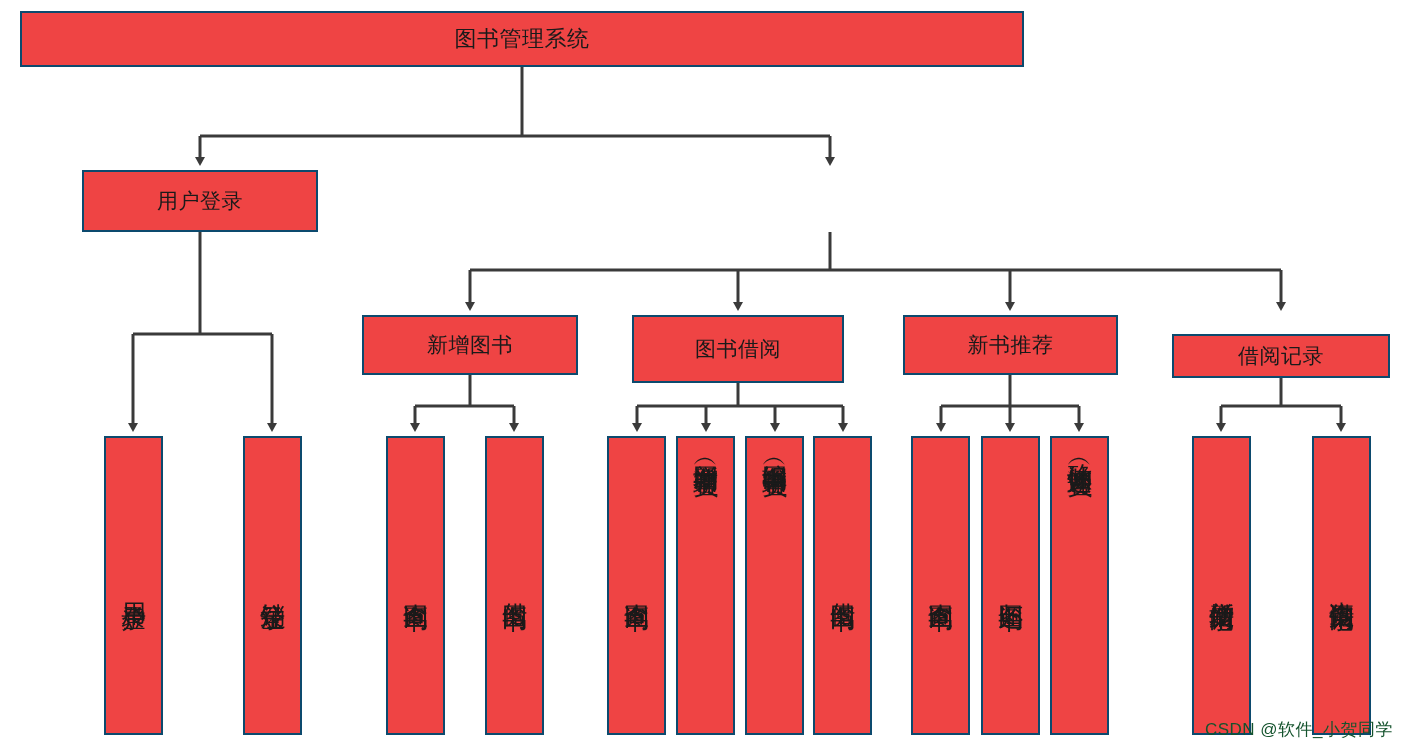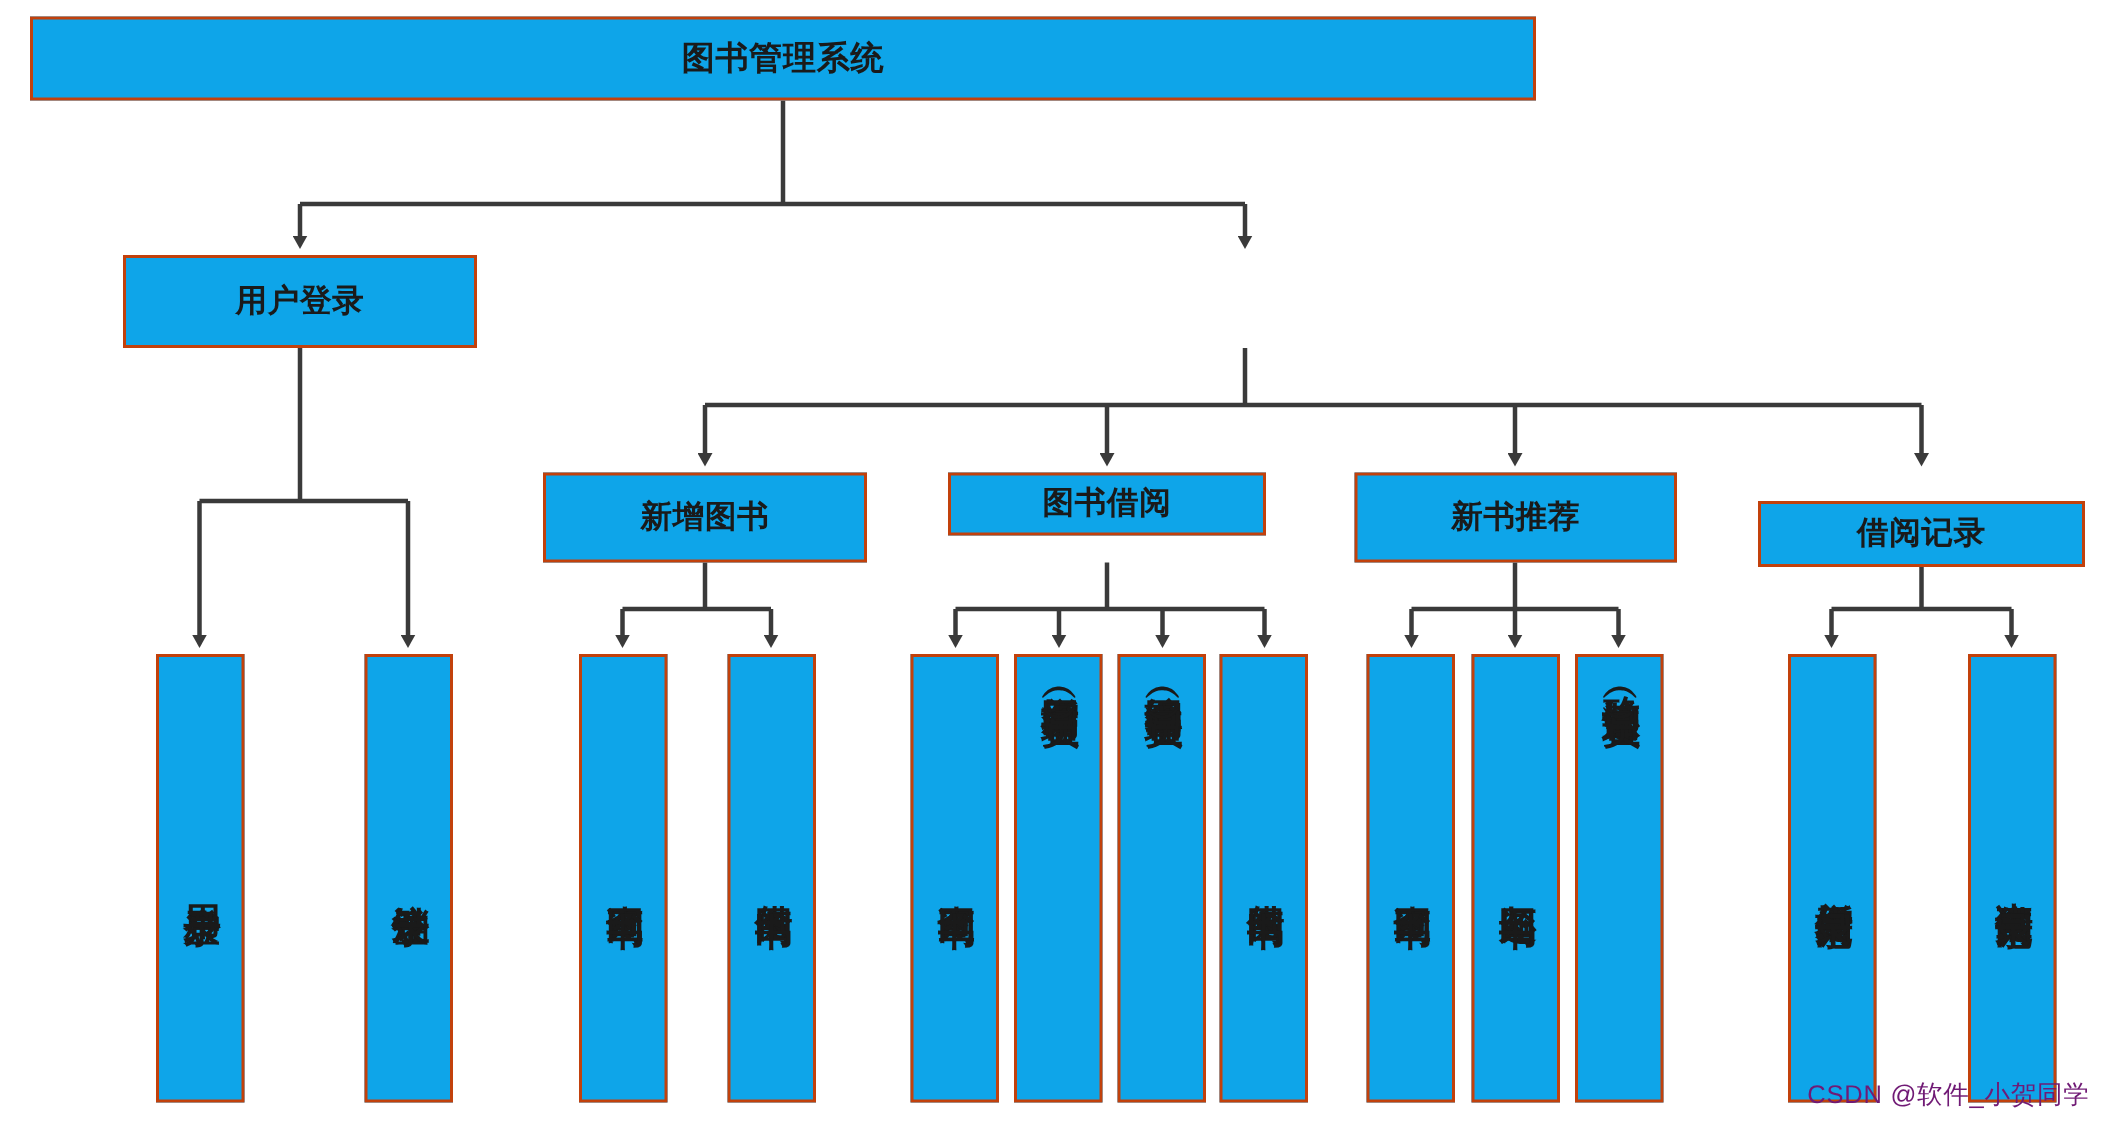--- a/index.html
+++ b/index.html
@@ -21,28 +21,27 @@
     position: absolute;
     left: 0;
     top: 0;
     width: 1405px;
     height: 747px;
     pointer-events: none;
   }
   .node {
     position: absolute;
     box-sizing: border-box;
-    border: 2px solid #c2410c;
-    background: #0ea5e9;
+    border: 2px solid #0c4a6e;
+    background: #ef4444;
     display: flex;
     align-items: center;
     justify-content: center;
     color: #1a1a1a;
     z-index: 2;
-    font-weight: bold;
   }
   .node .lbl {
     display: block;
     text-align: center;
     line-height: 1.12;
     letter-spacing: 0.5px;
   }
   .node.horiz .lbl {
     font-size: 21px;
     white-space: nowrap;
@@ -65,21 +64,21 @@
   }
   .node.vert.centered {
     align-items: center;
     padding-top: 0;
   }
   #watermark {
     position: absolute;
     right: 12px;
     bottom: 6px;
     font-size: 17px;
-    color: #701a75;
+    color: #14532d;
     letter-spacing: 0.5px;
     z-index: 5;
     white-space: nowrap;
   }
 </style>
 </head>
 <body>
 
 <div id="canvas">
 
@@ -137,21 +136,21 @@
     <span class="lbl">图书管理系统</span>
   </div>
 
   <div class="node horiz" style="left:82px; top:170px; width:236px; height:62px;">
     <span class="lbl">用户登录</span>
   </div>
 
   <div class="node horiz" style="left:362px; top:315px; width:216px; height:60px;">
     <span class="lbl">新增图书</span>
   </div>
-  <div class="node horiz" style="left:632px; top:315px; width:212px; height:42px;align-items:center;">
+  <div class="node horiz" style="left:632px; top:315px; width:212px; height:68px;align-items:center;">
     <span class="lbl">图书借阅</span>
   </div>
   <div class="node horiz" style="left:903px; top:315px; width:215px; height:60px;">
     <span class="lbl">新书推荐</span>
   </div>
   <div class="node horiz" style="left:1172px; top:334px; width:218px; height:44px;justify-content:center;">
     <span class="lbl">借阅记录</span>
   </div>
 
   <div class="node vert centered" style="left:104px; top:436px; width:59px; height:299px;">

